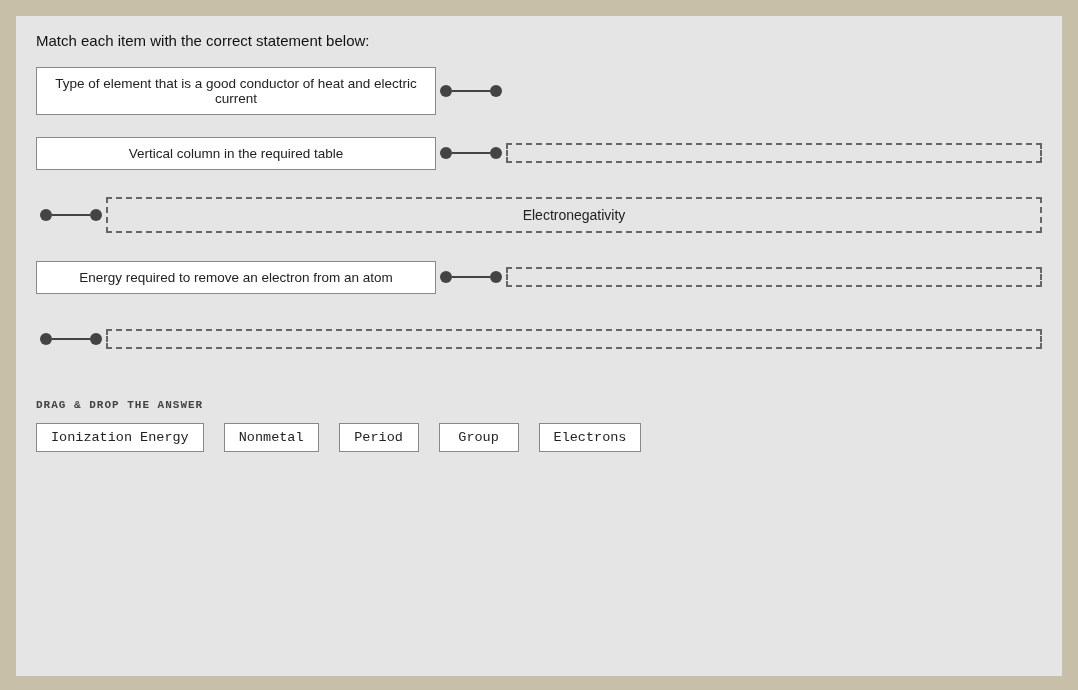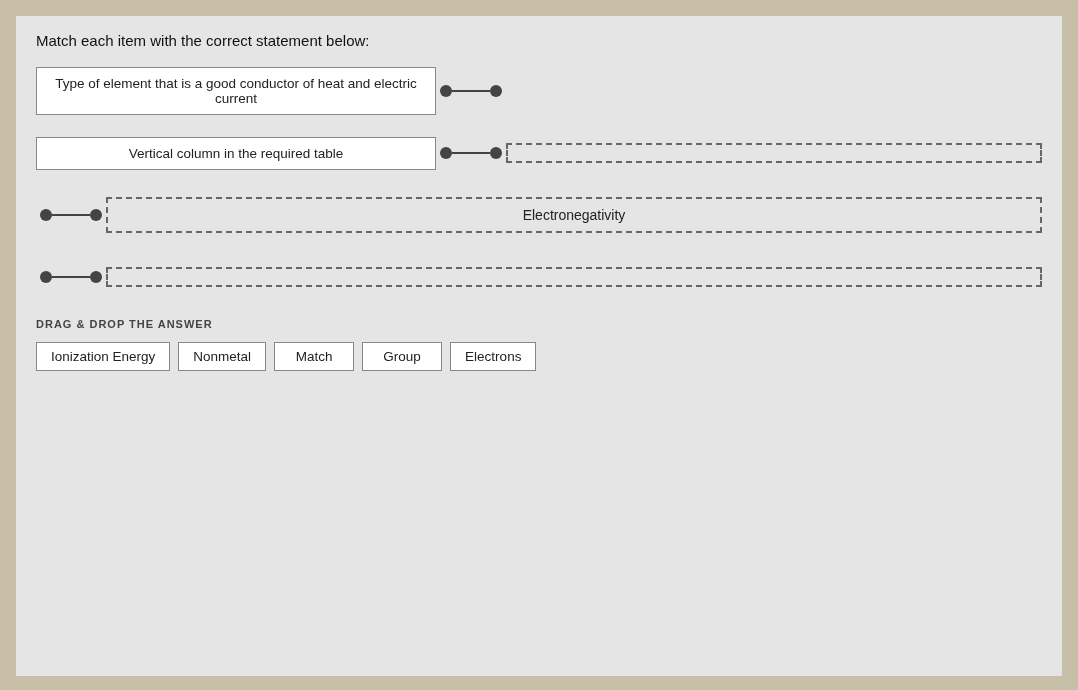--- a/index.html
+++ b/index.html
@@ -21,36 +21,37 @@
 
     .instruction {
       font-size: 15px;
       font-weight: normal;
       margin-bottom: 14px;
       color: #111;
     }
 
     
     .drag-section {
-      margin-top: 13px;
+      margin-top: 32px;
+      font-family: Liberation Mono, monospace;
     }
 
     .drag-label {
       font-size: 11px;
       font-weight: bold;
       letter-spacing: 1px;
       color: #444;
       text-transform: uppercase;
       margin-bottom: 12px;
     }
 
     .drag-items {
       display: flex;
       flex-wrap: wrap;
-      gap: 8px;
+      gap: 20px;
       align-items: flex-end;
     }
 
     .drag-item {
       background-color: #fff;
       border: 1.5px solid #888;
       padding: 6px 14px;
       font-size: 13.5px;
       color: #222;
       cursor: grab;
@@ -169,37 +170,50 @@
         <div class="conn">
           <div class="dot-left"></div>
           <div class="line-seg"></div>
           <div class="dot-right"></div>
         </div>
         <div class="right-box">
           <span>Electronegativity</span>
         </div>
       </div>
 
+      <div class="single-row">
+        <div class="left-box">
+          <span>Energy required to remove an electron from an atom</span>
+        </div>
+        <div class="conn">
+          <div class="dot-left"></div>
+          <div class="line-seg"></div>
+          <div class="dot-right"></div>
+        </div>
+        <div class="right-box">
+          <span></span>
+        </div>
+      </div>
 
       <div class="single-row">
         <div class="conn">
           <div class="dot-left"></div>
           <div class="line-seg"></div>
           <div class="dot-right"></div>
         </div>
         <div class="right-box">
           <span></span>
         </div>
       </div>
     </div>
   </div>
 
   <div class="drag-section">
     <div class="drag-label">DRAG &amp; DROP THE ANSWER</div>
     <div class="drag-items">
     <div class="drag-item" draggable="true">Ionization Energy</div>
         <div class="drag-item" draggable="true">Nonmetal</div>
-        <div class="drag-item" draggable="true">Match</div>
+        <div class="drag-item" draggable="true">Period</div>
         <div class="drag-item" draggable="true">Group</div>
         <div class="drag-item" draggable="true">Electrons</div>
       </div>
   </div>
 </div>
 
 </body></html>

